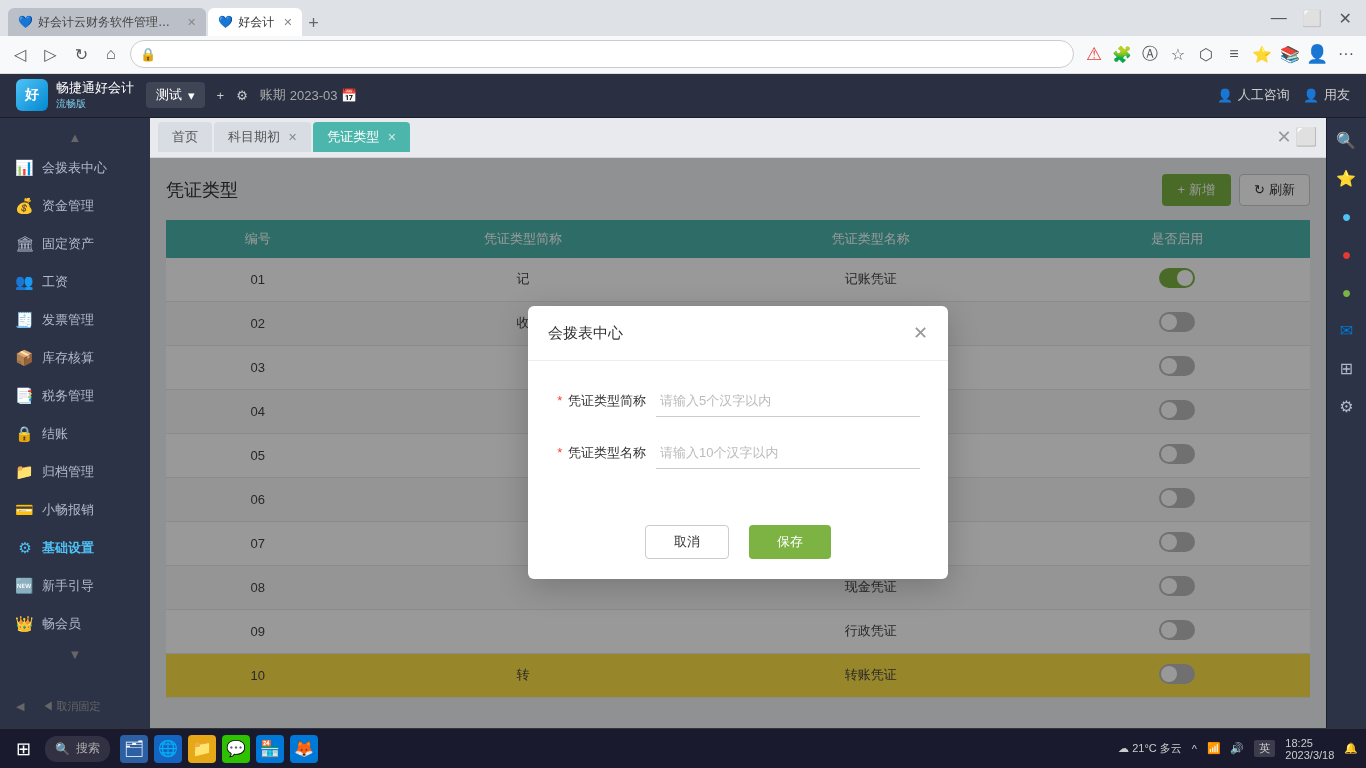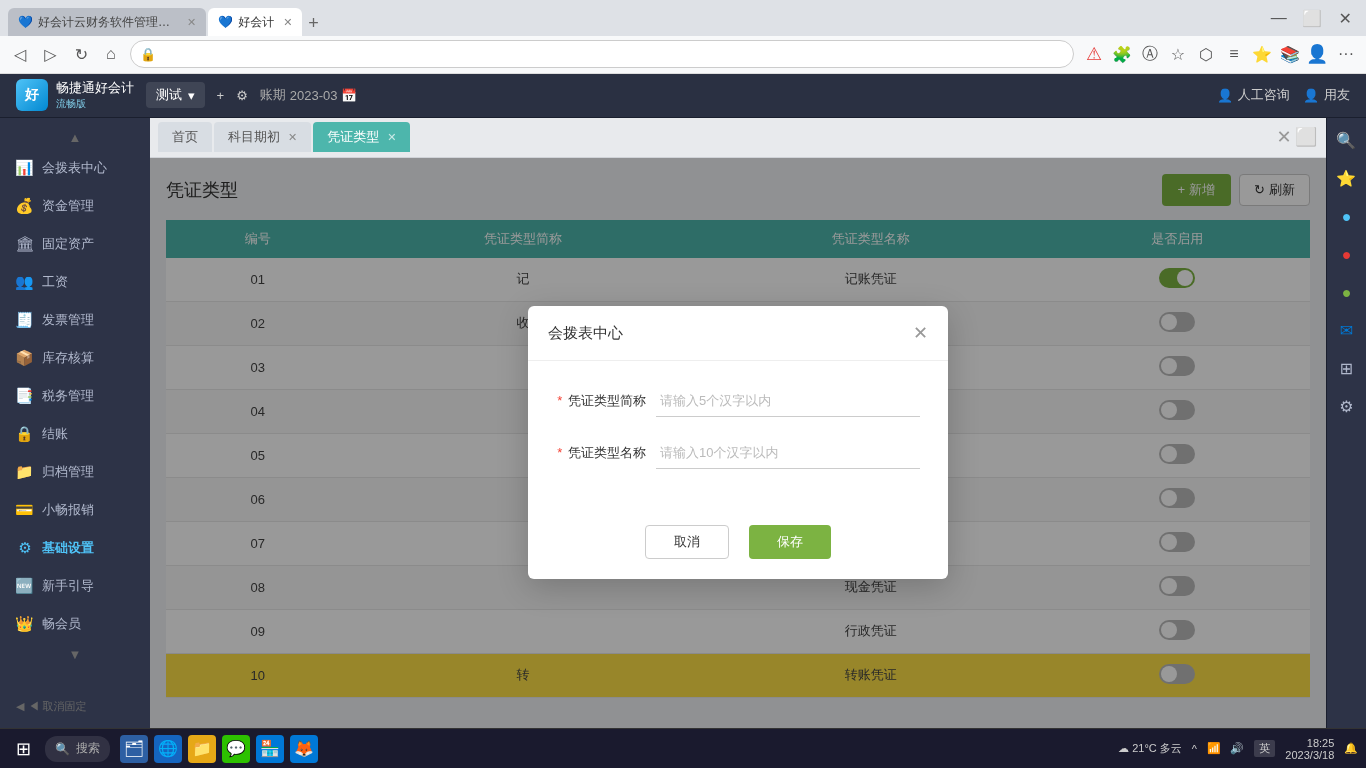--- a/index.html
+++ b/index.html
@@ -94,21 +94,21 @@
     .r-icon { width: 30px; height: 30px; display: flex; align-items: center; justify-content: center; color: #b0b8cc; cursor: pointer; font-size: 16px; border-radius: 4px; }
 
     
     .taskbar { background: #1a1a2e; height: 40px; display: flex; align-items: center; padding: 0 8px; gap: 6px; border-top: 1px solid #333; }
     .taskbar-start { background: none; border: none; color: #fff; cursor: pointer; font-size: 18px; padding: 4px 8px; }
     .taskbar-search { background: rgba(255,255,255,0.1); border: none; border-radius: 12px; height: 26px; display: flex; align-items: center; padding: 0 10px; gap: 6px; cursor: pointer; }
     .taskbar-search span { color: #aaa; font-size: 12px; }
     .taskbar-icons { display: flex; align-items: center; gap: 6px; margin-left: 4px; }
     .task-icon { width: 28px; height: 28px; border-radius: 4px; cursor: pointer; display: flex; align-items: center; justify-content: center; font-size: 16px; }
     .taskbar-right { margin-left: auto; display: flex; align-items: center; gap: 10px; color: #ccc; font-size: 11px; }
-    .time-block { text-align: right; }
+    .time-block { }
 
     .browser-window { display: flex; flex-direction: column; height: calc(768px - 40px); }
     .window-titlebar { background: #dee1e6; height: 36px; display: flex; align-items: center; padding: 0; }
     .window-tabs-area { display: flex; align-items: flex-end; flex: 1; height: 36px; padding: 0 8px; gap: 2px; }
     .win-tab { display: flex; align-items: center; height: 28px; padding: 0 10px; border-radius: 6px 6px 0 0; font-size: 12px; gap: 5px; cursor: pointer; max-width: 210px; }
     .win-tab.active { background: #fff; color: #333; }
     .win-tab.inactive { background: #bbbfc7; color: #444; }
     .win-new-tab { background: none; border: none; cursor: pointer; font-size: 18px; color: #666; margin-bottom: 2px; padding: 0 4px; }
     .win-controls { display: flex; align-items: center; margin-right: 8px; gap: 4px; }
     .wc-btn { background: none; border: none; cursor: pointer; font-size: 16px; color: #555; padding: 2px 6px; }
@@ -257,21 +257,21 @@
             <span>新手引导</span>
           </div>
           <div class="sidebar-item">
             <span class="s-icon">👑</span>
             <span>畅会员</span>
           </div>
 
           <div class="sidebar-scroll-btn">▼</div>
           <div class="sidebar-collapse">
             <span>◀</span>
-            <span style="font-size:11px; margin-left:0;">◀ 取消固定</span>
+            <span style="font-size:11px; margin-left:14px;">◀ 取消固定</span>
           </div>
         </div>
 
         <div class="main-content">
 
           <div class="tab-bar">
             <div class="page-tab inactive">
               <span>首页</span>
             </div>
             <div class="page-tab inactive">

